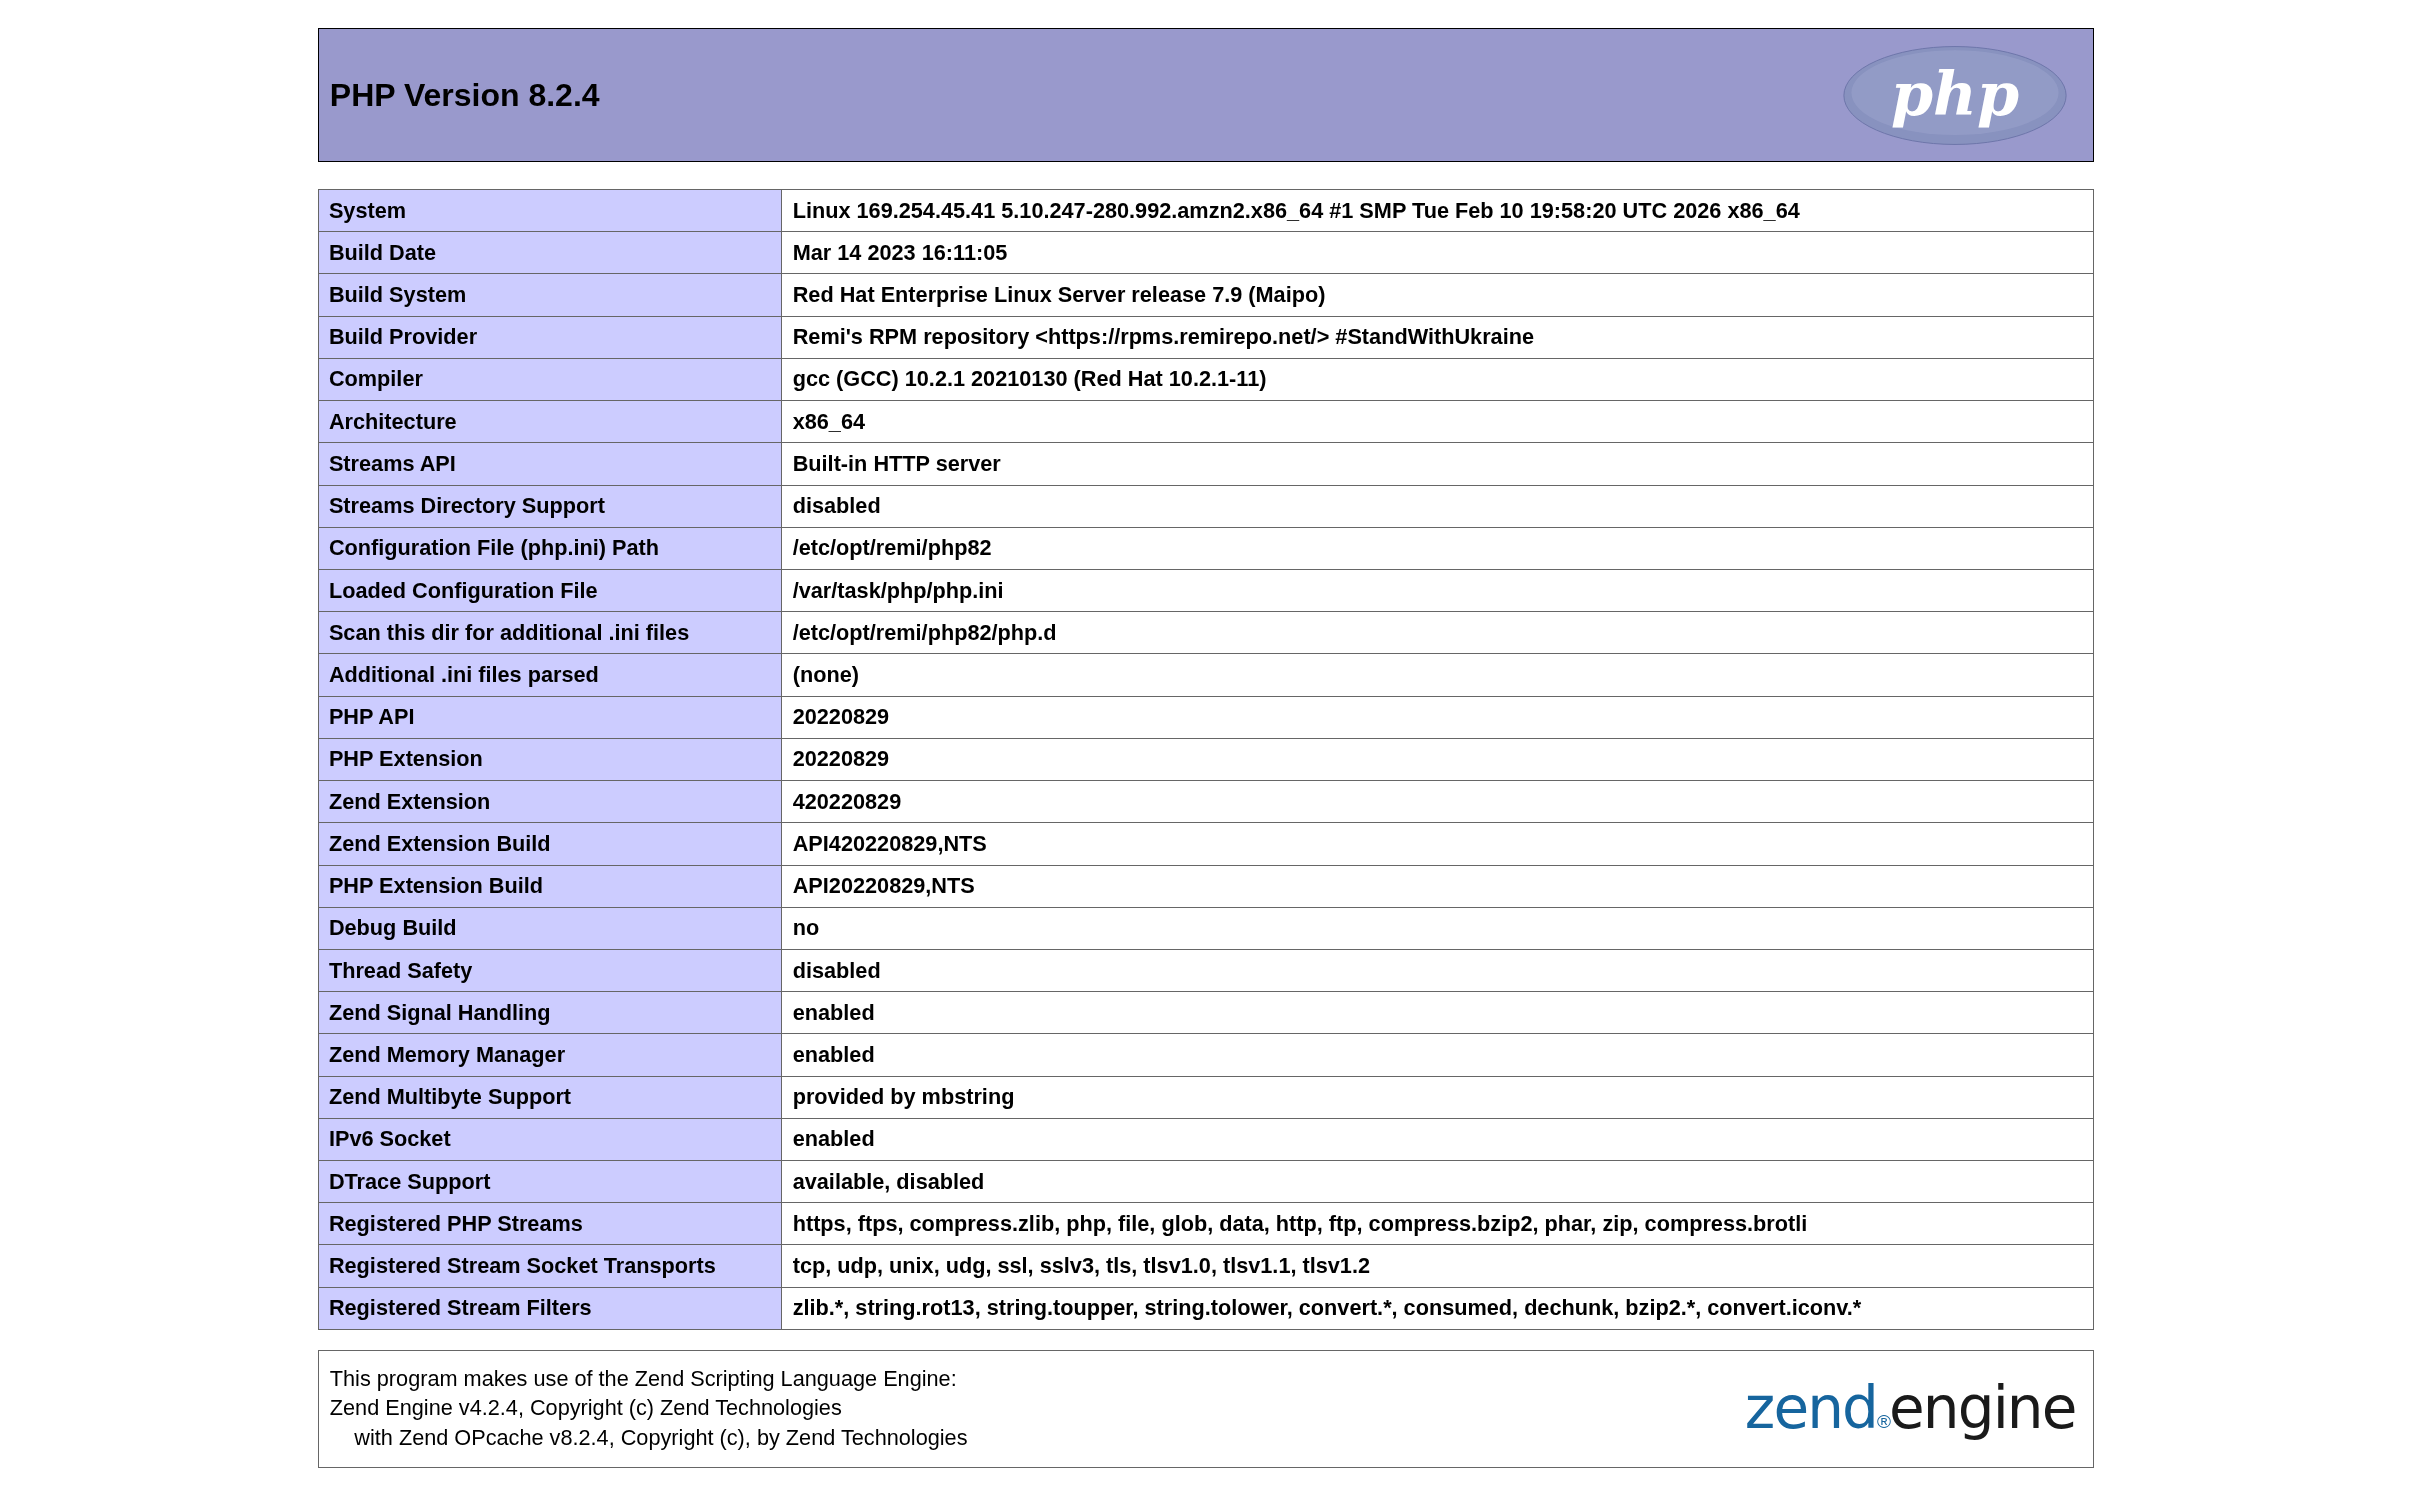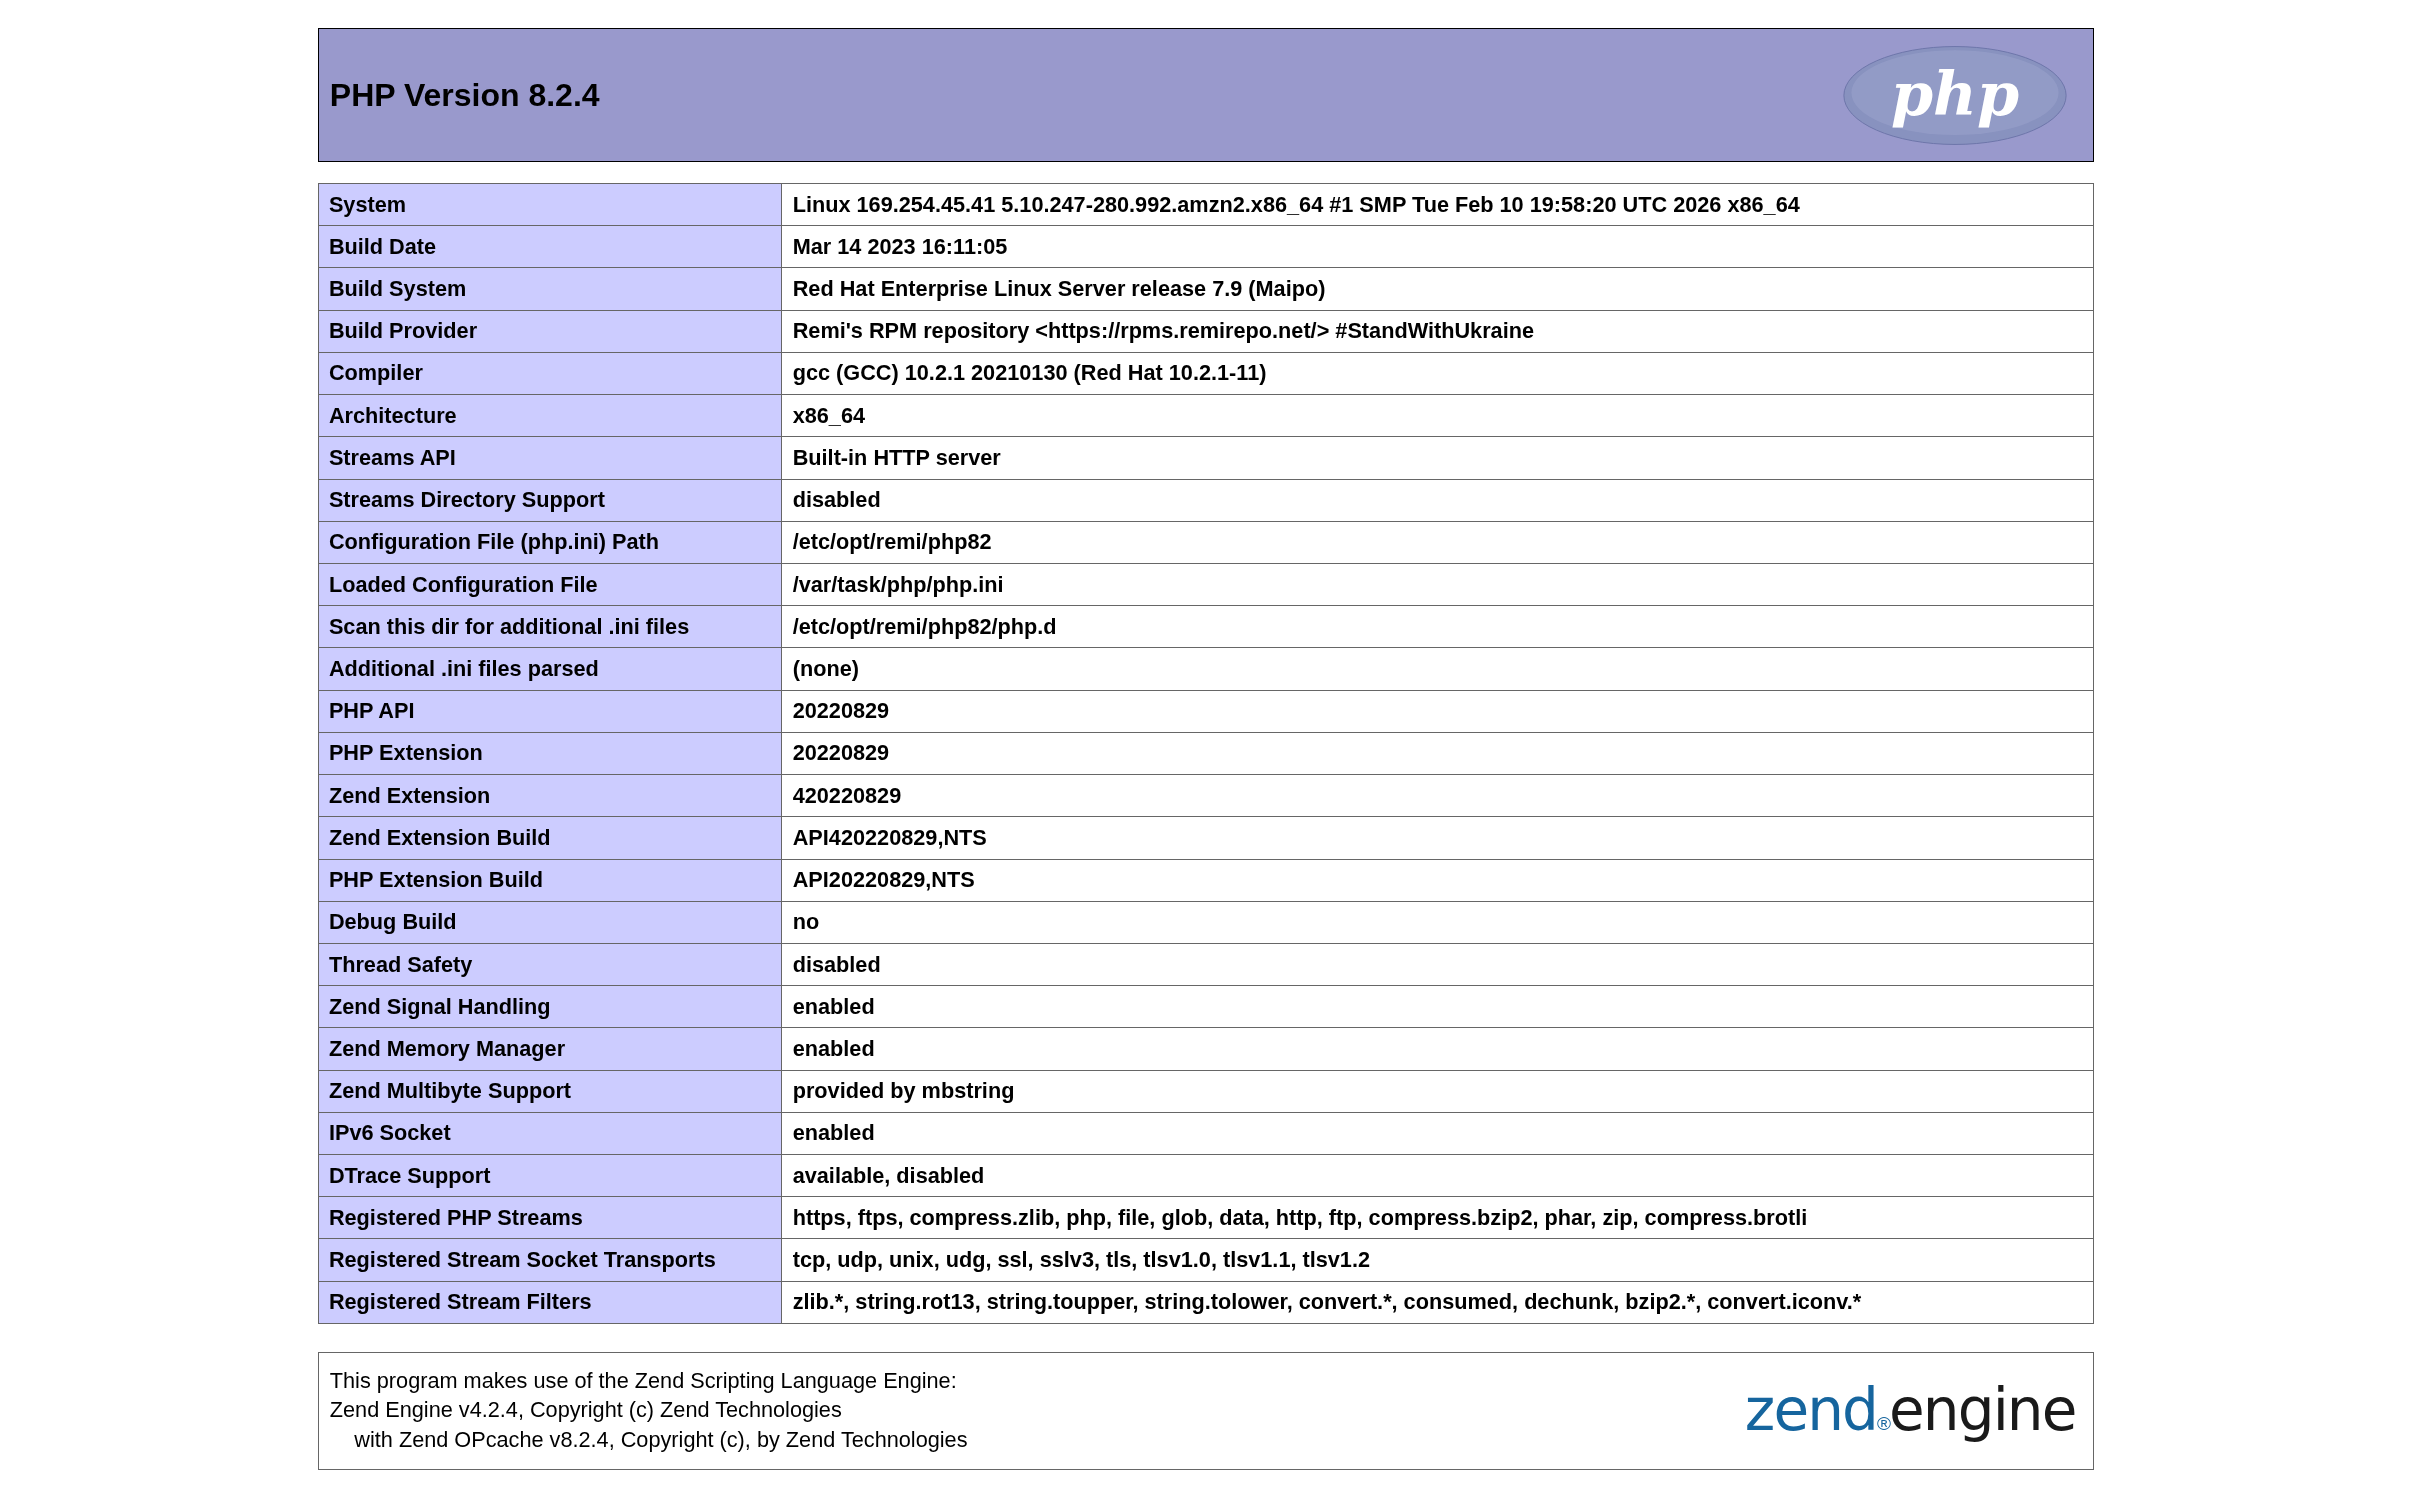--- a/index.html
+++ b/index.html
@@ -40,21 +40,21 @@
     width: 226px;
     height: 119px;
     position: relative;
   }
   .php-logo svg { display: block; }
 
   
   table.info {
     width: 100%;
     border-collapse: collapse;
-    margin-top: 21px;
+    margin-top: 27px;
     table-layout: fixed;
   }
   table.info td {
     border: 0.9px solid #666666;
     font-size: 21.7px;
     padding: 6.6px 9.4px 7.5px 10.4px;
     color: #000000;
     line-height: 1.25;
     white-space: nowrap;
     overflow: hidden;
@@ -65,21 +65,21 @@
     font-weight: bold;
     width: 443px;
   }
   td.val {
     background: #ffffff;
     font-weight: bold;
   }
 
   
   .footer {
-    margin-top: 28px;
+    margin-top: 20px;
     border: 0.9px solid #666666;
     background: #ffffff;
     display: flex;
     align-items: center;
     justify-content: space-between;
     padding: 13px 17px 15px 11.3px;
     box-sizing: border-box;
     min-height: 87px;
   }
   .footer-text {

